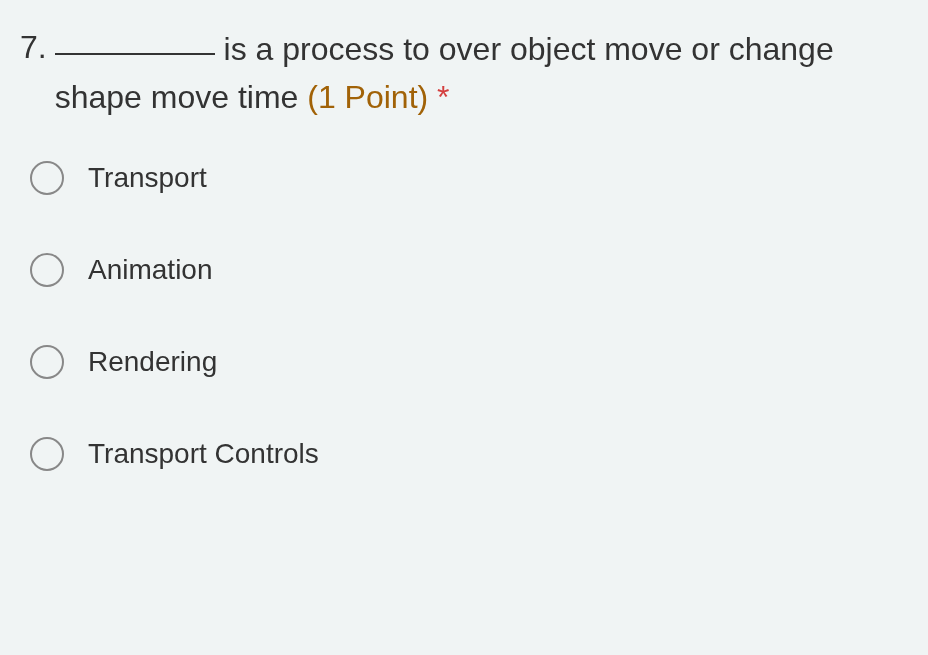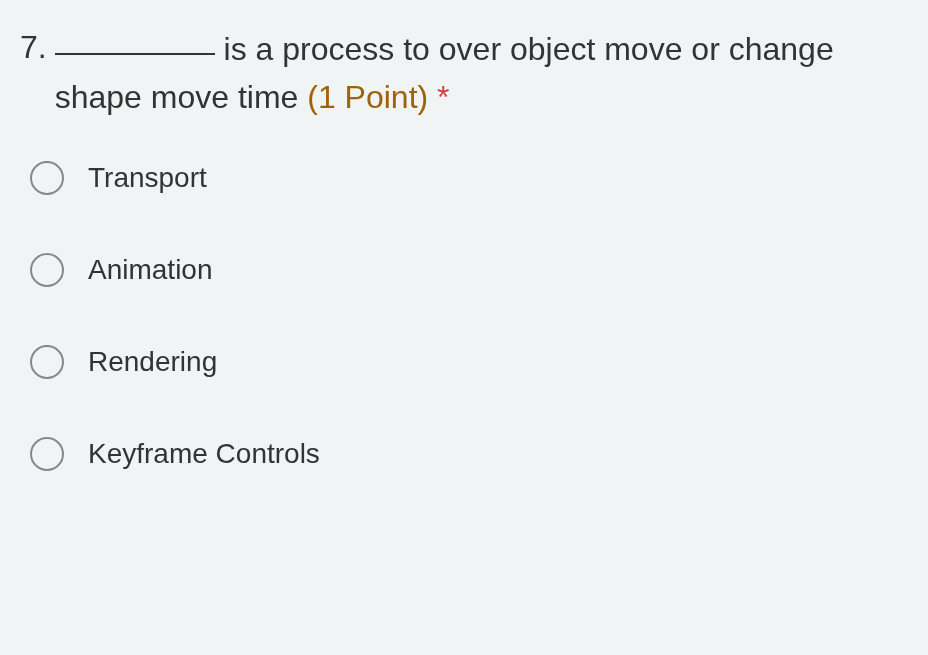--- a/index.html
+++ b/index.html
@@ -91,15 +91,15 @@
   <div class="option">
     <div class="radio"></div>
     <div class="option-label">Animation</div>
   </div>
   <div class="option">
     <div class="radio"></div>
     <div class="option-label">Rendering</div>
   </div>
   <div class="option">
     <div class="radio"></div>
-    <div class="option-label">Keyframe Controls</div>
+    <div class="option-label">Transport Controls</div>
   </div>
 </div>
 
 </body></html>

